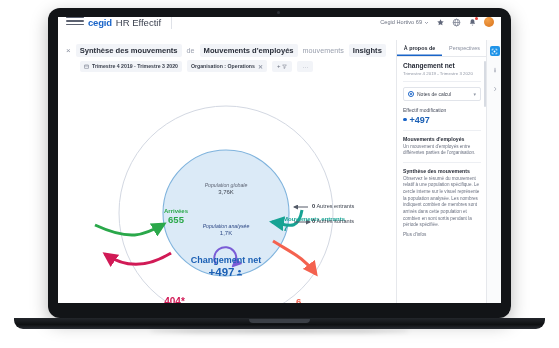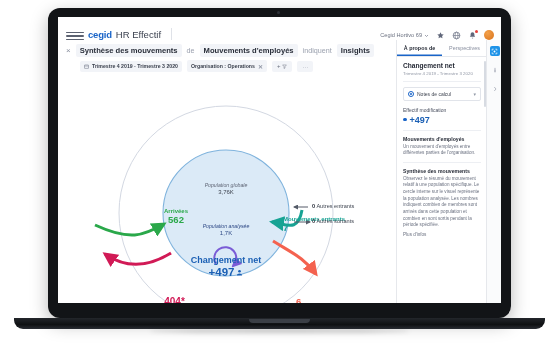--- a/index.html
+++ b/index.html
@@ -32,21 +32,21 @@
   .laptop-foot{
     position:absolute;left:150px;top:329px;width:259px;height:4px;
     background:rgba(0,0,0,.18);border-radius:50%;filter:blur(2px);
   }
   .cam{position:absolute;left:277px;top:11px;width:3px;height:3px;border-radius:50%;background:#2c3037;}
 
   
   .appbar{
     position:absolute;left:0;top:0;width:443px;height:23px;
     background:#ffffff;border-bottom:1px solid #e6e8ec;
-    display:flex;align-items:flex-end;
+    display:flex;align-items:flex-start;
   }
   .hamburger{width:18px;margin-left:8px;display:flex;flex-direction:column;gap:2px;cursor:pointer;}
   .hamburger i{display:block;height:1.3px;background:#5b6170;border-radius:1px;}
   .brand{margin-left:4px;display:flex;align-items:baseline;gap:4px;}
   .brand .cegid{font-size:9.5px;font-weight:bold;color:#1964c8;letter-spacing:-.2px;}
   .brand .prod{font-size:9.5px;color:#3c4250;}
   .appbar-sep{width:1px;height:12px;background:#dfe2e8;margin-left:10px;}
   .appbar-right{margin-left:auto;display:flex;align-items:center;gap:7px;padding-right:7px;}
   .tenant{font-size:5.6px;color:#6b7180;display:flex;align-items:center;gap:2px;cursor:pointer;white-space:nowrap;}
   .ic{width:9px;height:9px;display:block;color:#60677a;cursor:pointer;}
@@ -198,21 +198,21 @@
         <span class="avatar"></span>
       </div>
     </div>
 
     <div class="querybar">
       <div class="qrow1">
         <span class="qclose">×</span>
         <span class="qtoken">Synthèse des mouvements</span>
         <span class="qword">de</span>
         <span class="qtoken">Mouvements d'employés</span>
-        <span class="qword">indiquent</span>
+        <span class="qword">mouvements</span>
         <span class="qtoken">Insights</span>
       </div>
       <div class="qrow2">
         <span class="chip">
           <svg class="chip-cal" viewBox="0 0 16 16">
               <rect x="1.5" y="3" width="13" height="11" rx="1" fill="none" stroke="currentColor" stroke-width="1.6"></rect>
               <path d="M1.5 6.5h13" stroke="currentColor" stroke-width="1.6"></path>
             </svg>
           <span>Trimestre 4 2019 - Trimestre 3 2020</span>
         </span>
@@ -295,21 +295,21 @@
           <span>+497</span>
           <svg style="width:7px;height:7px;color:#1a5fb4" viewBox="0 0 16 16">
               <circle cx="8" cy="5" r="3" fill="currentColor"></circle>
               <path d="M2 15c0-3.3 2.7-5 6-5s6 1.7 6 5z" fill="currentColor"></path>
             </svg>
         </span>
       </div>
 
       <div class="lbl t-arr" style="left:88px;top:130px;width:60px;">
         <span>Arrivées</span><br>
-        <span class="v">562</span>
+        <span class="v">655</span>
       </div>
 
       <div class="lbl t-in" style="left:225px;top:138px;width:100px;text-align:left;">
         <span>Mouvements entrants</span><br>
         <span class="v">7</span>
       </div>
 
       <div class="lbl t-dep" style="left:82px;top:218px;width:60px;">
         <span class="v">404*</span><br>
         

